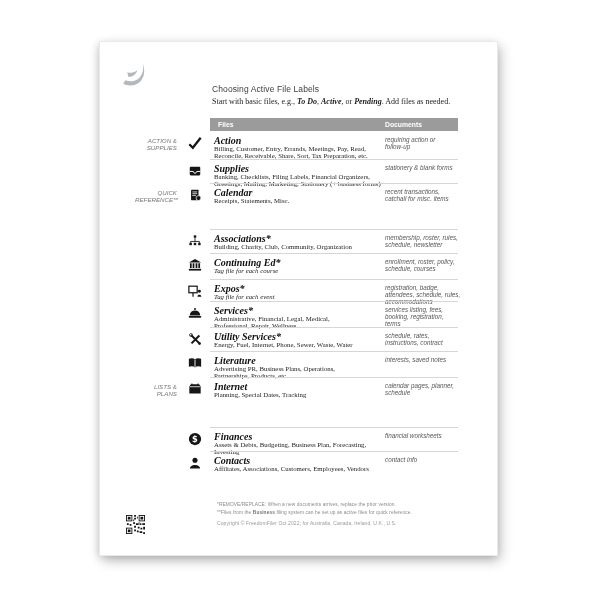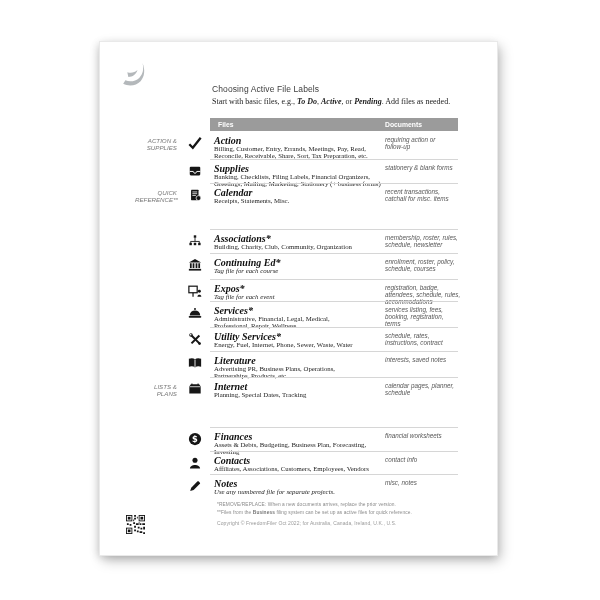--- a/index.html
+++ b/index.html
@@ -232,30 +232,20 @@
           <svg viewBox="0 0 16 16">
             <circle class="ink" cx="8" cy="4.8" r="2.9"></circle>
             <path class="ink" d="M2.2 14.2 c0 -5.4 11.6 -5.4 11.6 0 z"></path>
           </svg>
         </span>
       <span class="c-name">Contacts</span>
       <span class="c-desc">Affiliates, Associations, Customers, Employees, Vendors</span>
       <span class="c-docs">contact info</span>
     </div>
 
-    <div class="row" style="top:432px">
-      <span class="c-icon">
-          <svg viewBox="0 0 16 16">
-            <path class="ink" d="M2.5 13.8 l1.2 -3.9 7.2 -7.2 a0.9 0.9 0 0 1 1.2 0 l1.5 1.5 a0.9 0.9 0 0 1 0 1.2 l-7.2 7.2 z"></path>
-          </svg>
-        </span>
-      <span class="c-name">Notes</span>
-      <span class="c-desc ital">Use any numbered file for separate projects.</span>
-      <span class="c-docs">misc, notes</span>
-    </div>
 
 
     <svg class="qr" viewBox="0 0 21 21">
       <rect class="ink" x="0" y="0" width="7" height="7"></rect>
         <rect x="1" y="1" width="5" height="5" fill="#fff"></rect>
         <rect class="ink" x="2" y="2" width="3" height="3"></rect>
       <rect class="ink" x="14" y="0" width="7" height="7"></rect>
         <rect x="15" y="1" width="5" height="5" fill="#fff"></rect>
         <rect class="ink" x="16" y="2" width="3" height="3"></rect>
       <rect class="ink" x="0" y="14" width="7" height="7"></rect>

